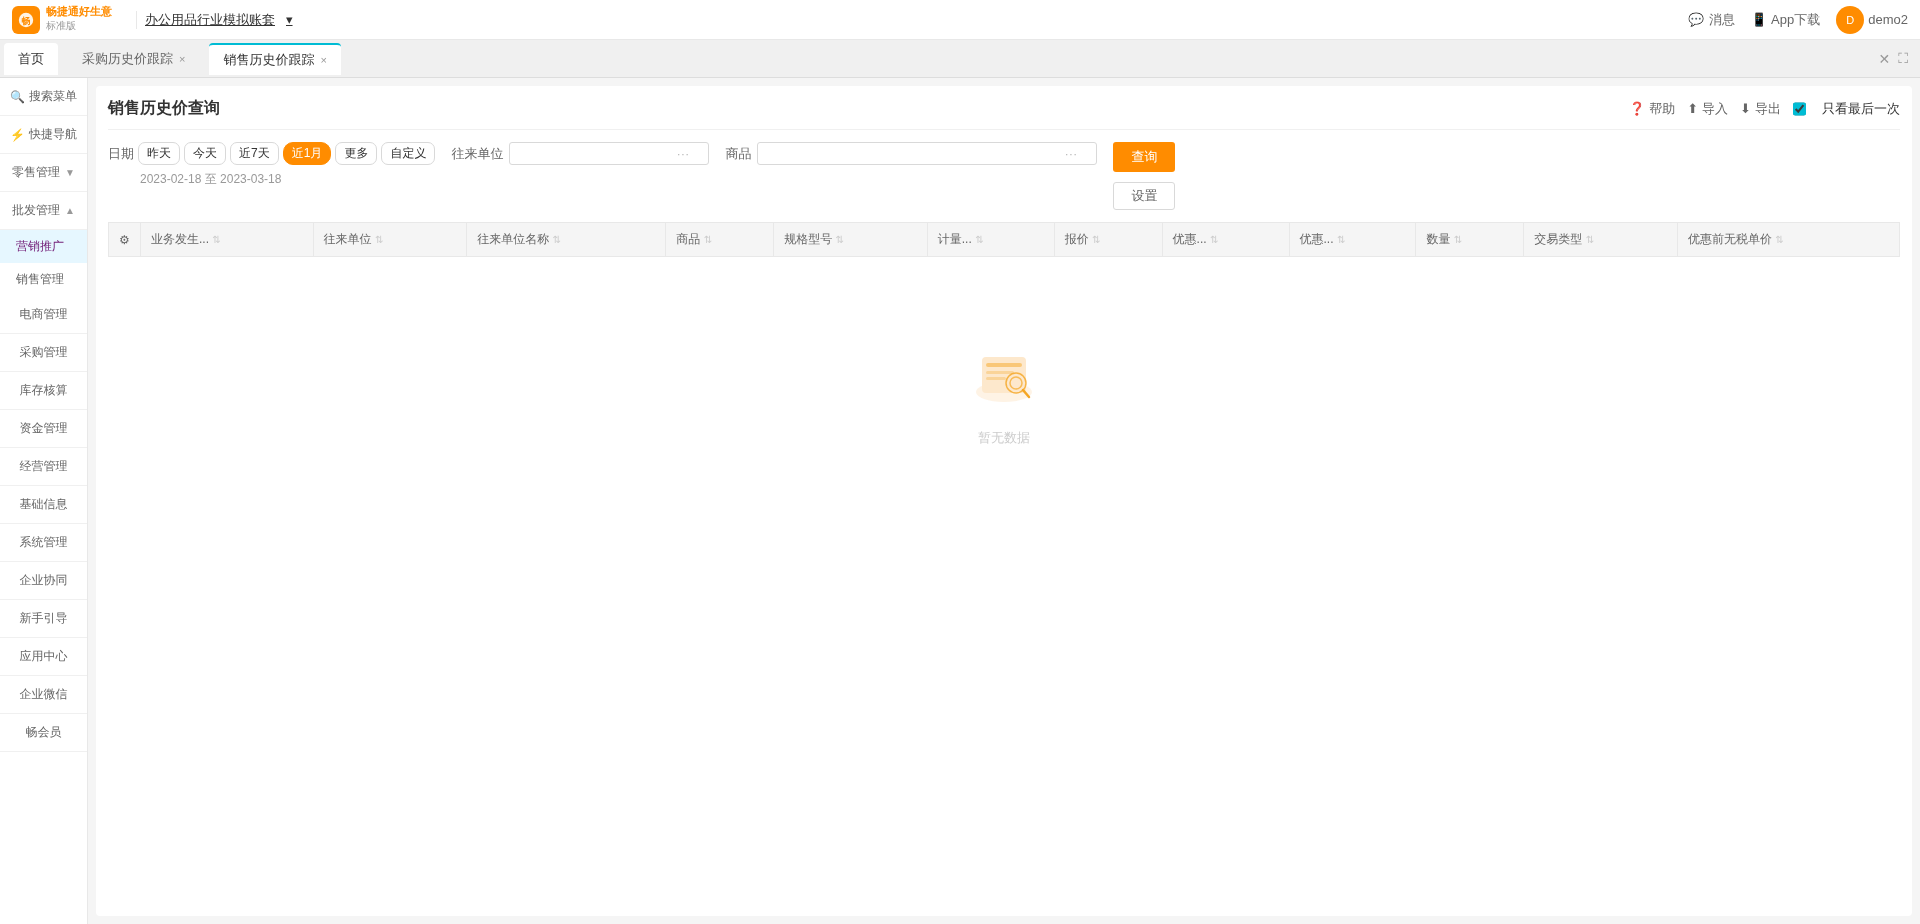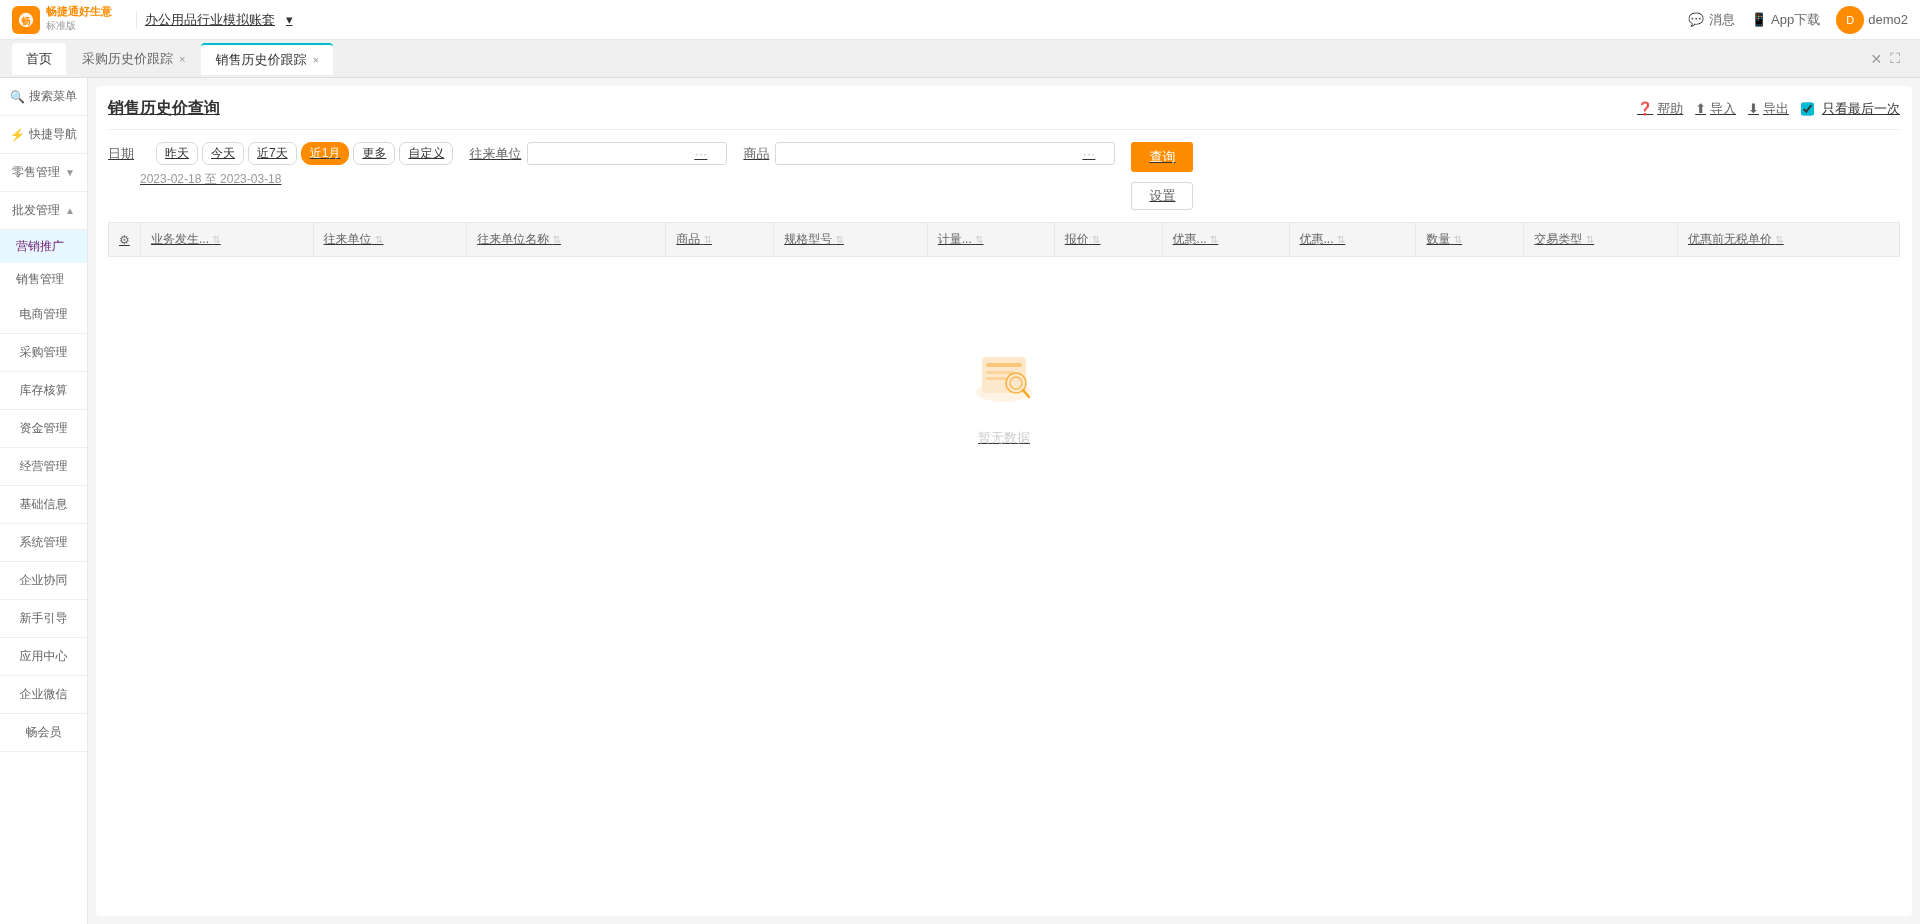--- a/index.html
+++ b/index.html
@@ -24,23 +24,23 @@
     .dropdown-area { display: flex; align-items: center; gap: 11px; color: #333; font-size: 13px; padding: 0 8px; border-left: 1px solid #e8e8e8; margin-left: 16px; text-decoration: underline; }
     .top-header-right { display: flex; align-items: center; gap: 16px; color: #666; font-size: 13px; }
     .top-header-right .icon-btn { display: flex; align-items: center; gap: 4px; cursor: pointer; color: #666; }
 
     
     .tab-bar {
       height: 38px;
       background: #f0f0f0;
       display: flex;
       align-items: center;
-      padding: 0 12px;
+      padding: 0 4px;
       border-bottom: 1px solid #ddd;
-      gap: 2px;
+      gap: 10px;
     }
     .tab {
       height: 32px;
       padding: 0 14px;
       display: flex;
       align-items: center;
       gap: 6px;
       cursor: pointer;
       font-size: 13px;
       color: #666;
@@ -92,21 +92,21 @@
       cursor: pointer;
       color: #666;
       font-size: 12px;
     }
     .sidebar-section-item.active { color: #701a75; background: #e6f7ff; }
 
     
     .content-area { flex: 1; display: flex; flex-direction: column; overflow: hidden; background: #f5f5f5; }
 
     
-    .page-content { flex: 1; padding: 12px; overflow: auto; background: #fff; margin: 8px; border-radius: 4px; text-decoration: underline; }
+    .page-content { flex: 1; padding: 12px; overflow: auto; background: #fff; margin: 8px; border-radius: 4px; }
 
     
     .page-title-bar {
       display: flex;
       align-items: center;
       justify-content: space-between;
       margin-bottom: 12px;
       padding-bottom: 10px;
       border-bottom: 1px solid #f0f0f0;
     }
@@ -157,21 +157,21 @@
       background: #fff;
       color: #666;
       border: 1px solid #d9d9d9;
       border-radius: 3px;
       font-size: 13px;
       cursor: pointer;
     }
     .btn-group { display: flex; flex-direction: column; gap: 10px; }
 
     
-    .checkbox-area { display: flex; gap: 8px; }
+    .checkbox-area { display: flex; gap: 16px; }
     .checkbox-area input { accent-color: #00bcd4; }
 
     
     .data-table { width: 100%; border-collapse: collapse; font-size: 12px; }
     .data-table thead tr { background: #f5f5f5; }
     .data-table th {
       padding: 8px 10px;
       border: 1px solid #e8e8e8;
       color: #666;
       font-weight: normal;
@@ -337,21 +337,21 @@
           </div>
           <div class="checkbox-area">
             <input type="checkbox" checked="" id="only-last" style="">
             <label for="only-last">只看最后一次</label>
           </div>
         </div>
       </div>
 
       <div style="display:flex; align-items:flex-start; gap:16px; margin-bottom:12px; flex-wrap:wrap;">
         <div class="date-filter">
-          <div style="display:flex; align-items:center; gap:22px;">
+          <div style="display:flex; align-items:center; gap:4px;">
             <span class="filter-label">日期</span>
             <div class="date-buttons">
               <button class="date-btn">昨天</button>
               <button class="date-btn">今天</button>
               <button class="date-btn">近7天</button>
               <button class="date-btn active">近1月</button>
               <button class="date-btn">更多</button>
               <button class="date-btn">自定义</button>
             </div>
           </div>

